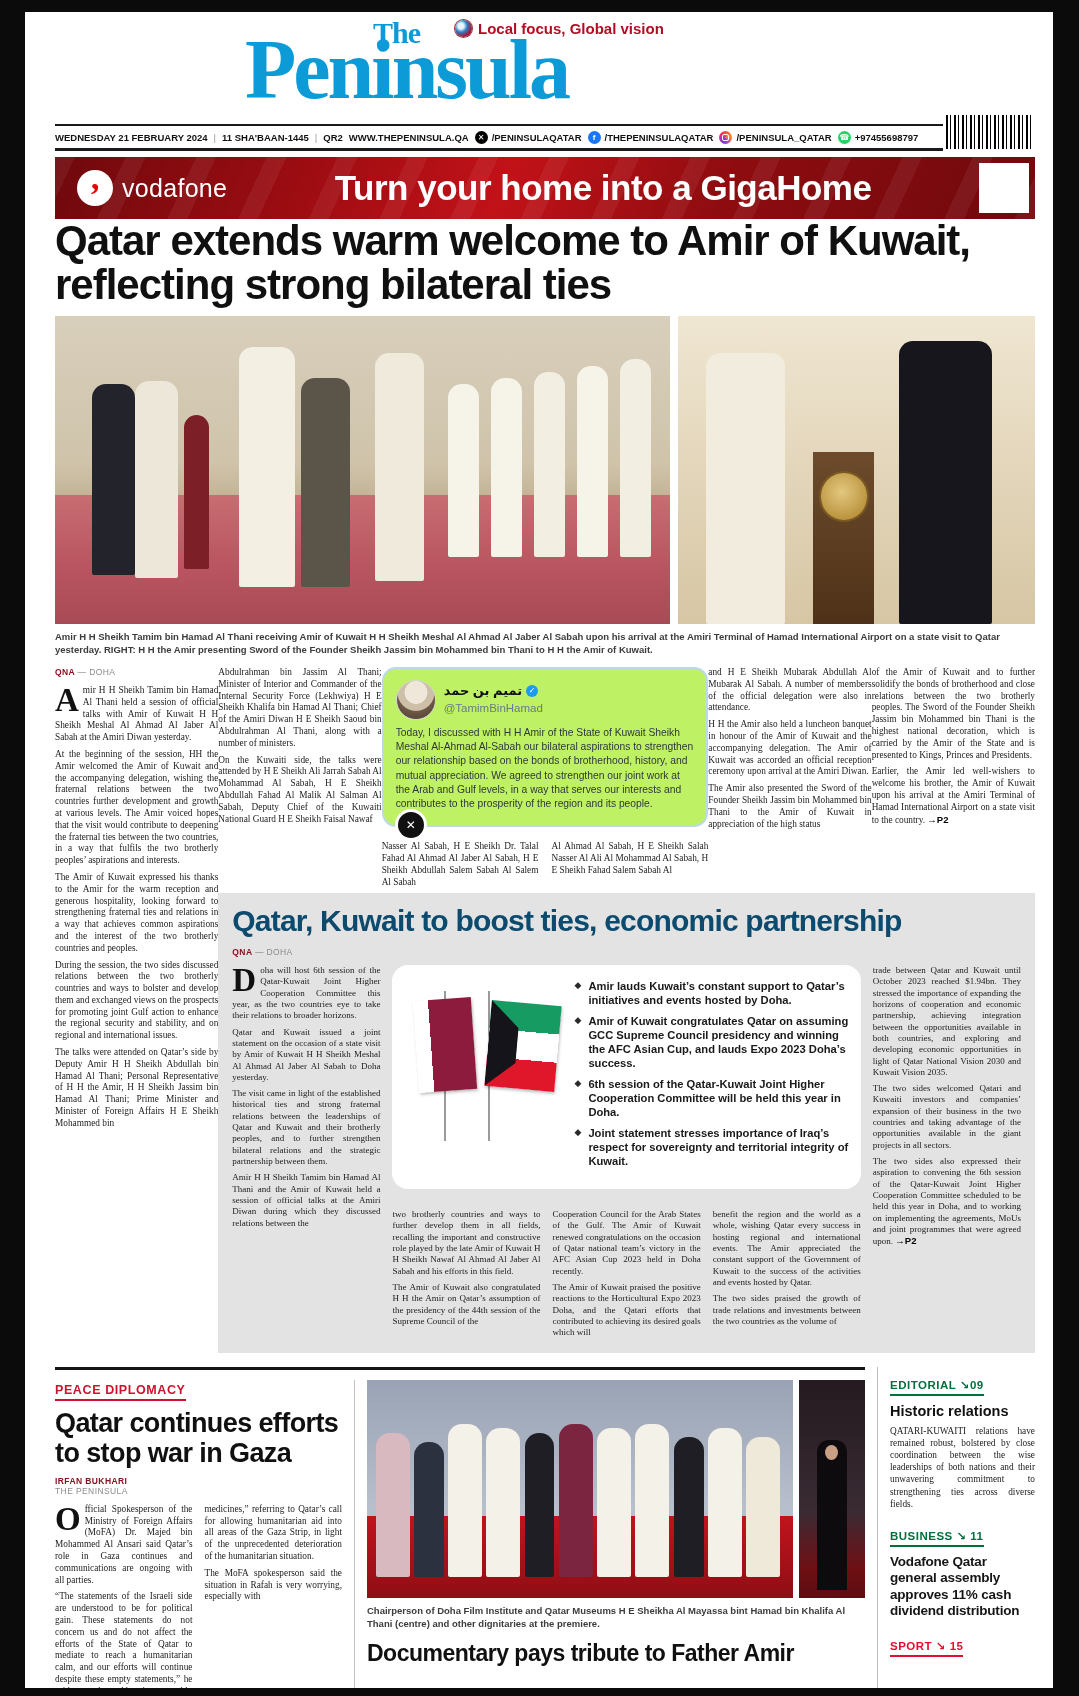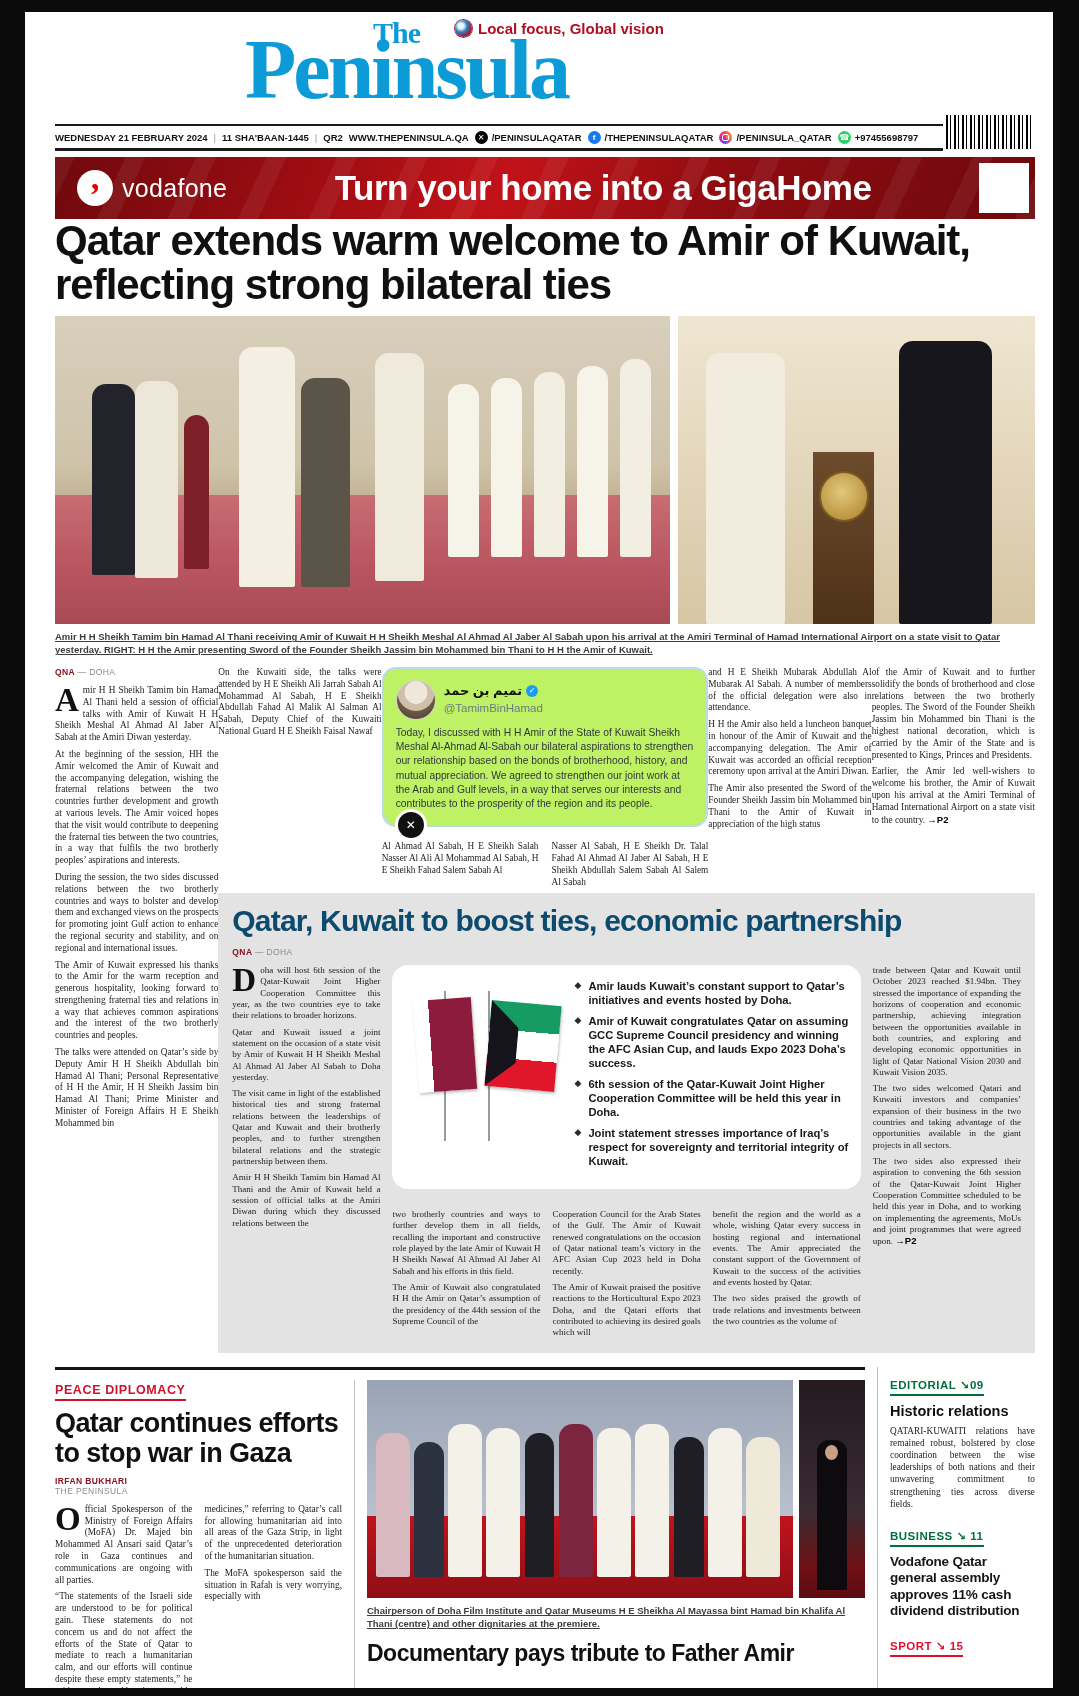--- a/index.html
+++ b/index.html
@@ -53,21 +53,21 @@
   .photos{display:flex;gap:8px;height:308px;}
   .photo{position:relative;overflow:hidden;background:#cbbfa6;}
   .photo-main{flex:1.72;}
   .photo-main .wall{position:absolute;inset:0;background:linear-gradient(180deg,#d8cfbc 0%,#cfc3aa 48%,#c2b294 60%);}
   .photo-main .carpet{position:absolute;left:0;right:0;bottom:0;height:42%;background:linear-gradient(180deg,#c86d72,#b95560 55%,#a84a55);}
   .fig{position:absolute;border-radius:14px 14px 2px 2px;}
   .photo-right{flex:1;}
   .photo-right .room{position:absolute;inset:0;background:linear-gradient(180deg,#efe6d2 0%,#e2d4b8 55%,#d6c6a4 100%);}
   .podium{position:absolute;left:38%;bottom:0;width:17%;height:56%;background:linear-gradient(180deg,#6d4b2c,#4e3118);}
   .emblem{position:absolute;left:40%;bottom:34%;width:13%;aspect-ratio:1;border-radius:50%;background:radial-gradient(circle at 45% 40%,#e3c87f,#b9923c 75%);box-shadow:0 0 0 2px #7a5a22;}
-  .cap{font:700 9.5px/1.35 var(--sans);color:#3c3c3c;margin:7px 0 10px;text-decoration:underline;}
+  .cap{font:700 9.5px/1.35 var(--sans);color:#3c3c3c;margin:7px 0 10px;}
 
   
   .lead-grid{display:grid;grid-template-columns:repeat(6,1fr);}
   .col p, .txt p{font:400 9.3px/1.27 var(--serif);color:#1c1c1c;text-align:justify;margin-bottom:5px;hyphens:auto;}
   .byline{font:700 8.5px var(--sans);letter-spacing:.4px;margin-bottom:8px;}
   .byline .agency{color:#8a1220;}
   .byline .loc{color:#8a8a8a;font-weight:400;}
   .dropcap{float:left;font:700 33px/26px var(--serif);color:#111;padding:2px 4px 0 0;}
   .c1{grid-area:1/1/3/2;}
   .c2{grid-area:1/2/2/3;}
@@ -220,48 +220,49 @@
     <div class="cap">Amir H H Sheikh Tamim bin Hamad Al Thani receiving Amir of Kuwait H H Sheikh Meshal Al Ahmad Al Jaber Al Sabah upon his arrival at the Amiri Terminal of Hamad International Airport on a state visit to Qatar yesterday. RIGHT: H H the Amir presenting Sword of the Founder Sheikh Jassim bin Mohammed bin Thani to H H the Amir of Kuwait.</div>
 
     <div class="lead-grid">
       <div class="col c1">
         <div class="byline">
           <span class="agency">QNA</span>
           <span class="loc">— DOHA</span>
         </div>
         <p><span class="dropcap">A</span><span>mir H H Sheikh Tamim bin Hamad Al Thani held a session of official talks with Amir of Kuwait H H Sheikh Meshal Al Ahmad Al Jaber Al Sabah at the Amiri Diwan yesterday.</span></p>
         <p>At the beginning of the session, HH the Amir welcomed the Amir of Kuwait and the accompanying delegation, wishing the fraternal relations between the two countries further development and growth at various levels. The Amir voiced hopes that the visit would contribute to deepening the fraternal ties between the two countries, in a way that fulfils the two brotherly peoples’ aspirations and interests.</p>
+        <p>The Amir of Kuwait expressed his thanks to the Amir for the warm reception and generous hospitality, looking forward to strengthening fraternal ties and relations in a way that achieves common aspirations and the interest of the two brotherly countries and peoples.</p>
         <p>During the session, the two sides discussed relations between the two brotherly countries and ways to bolster and develop them and exchanged views on the prospects for promoting joint Gulf action to enhance the regional security and stability, and on regional and international issues.</p>
-        <p>The Amir of Kuwait expressed his thanks to the Amir for the warm reception and generous hospitality, looking forward to strengthening fraternal ties and relations in a way that achieves common aspirations and the interest of the two brotherly countries and peoples.</p>
         <p>The talks were attended on Qatar’s side by Deputy Amir H H Sheikh Abdullah bin Hamad Al Thani; Personal Representative of H H the Amir, H H Sheikh Jassim bin Hamad Al Thani; Prime Minister and Minister of Foreign Affairs H E Sheikh Mohammed bin</p>
       </div>
       <div class="col c2">
+        <p>Abdulrahman bin Jassim Al Thani; Minister of Interior and Commander of the Internal Security Force (Lekhwiya) H E Sheikh Khalifa bin Hamad Al Thani; Chief of the Amiri Diwan H E Sheikh Saoud bin Abdulrahman Al Thani, along with a number of ministers.</p>
         <p>On the Kuwaiti side, the talks were attended by H E Sheikh Ali Jarrah Sabah Al Mohammad Al Sabah, H E Sheikh Abdullah Fahad Al Malik Al Salman Al Sabah, Deputy Chief of the Kuwaiti National Guard H E Sheikh Faisal Nawaf</p>
       </div>
       <div class="cTweet">
         <div class="tweet">
           <div class="tw-top">
             <span class="avatar"></span>
             <span>
               <span class="tw-name">
                 <span>تميم بن حمد</span>
                 <span class="badge">✓</span>
               </span>
               <span class="tw-handle">@TamimBinHamad</span>
             </span>
           </div>
           <div class="tw-text">Today, I discussed with H H Amir of the State of Kuwait Sheikh Meshal Al-Ahmad Al-Sabah our bilateral aspirations to strengthen our relationship based on the bonds of brotherhood, history, and mutual appreciation. We agreed to strengthen our joint work at the Arab and Gulf levels, in a way that serves our interests and contributes to the prosperity of the region and its people.</div>
           <span class="tw-x">✕</span>
         </div>
         <div class="names-row">
           <div class="col">
+              <p>Nasser Al Sabah, H E Sheikh Dr. Talal Fahad Al Ahmad Al Jaber Al Sabah, H E Sheikh Abdullah Salem Sabah Al Salem Al Sabah</p>
+            </div>
+          <div class="col">
               <p>Al Ahmad Al Sabah, H E Sheikh Salah Nasser Al Ali Al Mohammad Al Sabah, H E Sheikh Fahad Salem Sabah Al</p>
-            </div>
-          <div class="col">
-              <p>Nasser Al Sabah, H E Sheikh Dr. Talal Fahad Al Ahmad Al Jaber Al Sabah, H E Sheikh Abdullah Salem Sabah Al Salem Al Sabah</p>
             </div>
         </div>
       </div>
       <div class="col c5">
         <p>and H E Sheikh Mubarak Abdullah Al Mubarak Al Sabah. A number of members of the official delegation were also in attendance.</p>
         <p>H H the Amir also held a luncheon banquet in honour of the Amir of Kuwait and the accompanying delegation. The Amir of Kuwait was accorded an official reception ceremony upon arrival at the Amiri Diwan.</p>
         <p>The Amir also presented the Sword of the Founder Sheikh Jassim bin Mohammed bin Thani to the Amir of Kuwait in appreciation of the high status</p>
       </div>
       <div class="col c6">
         <p>of the Amir of Kuwait and to further solidify the bonds of brotherhood and close relations between the two brotherly peoples. The Sword of the Founder Sheikh Jassim bin Mohammed bin Thani is the highest national decoration, which is carried by the Amir of the State and is presented to Kings, Princes and Presidents.</p>

